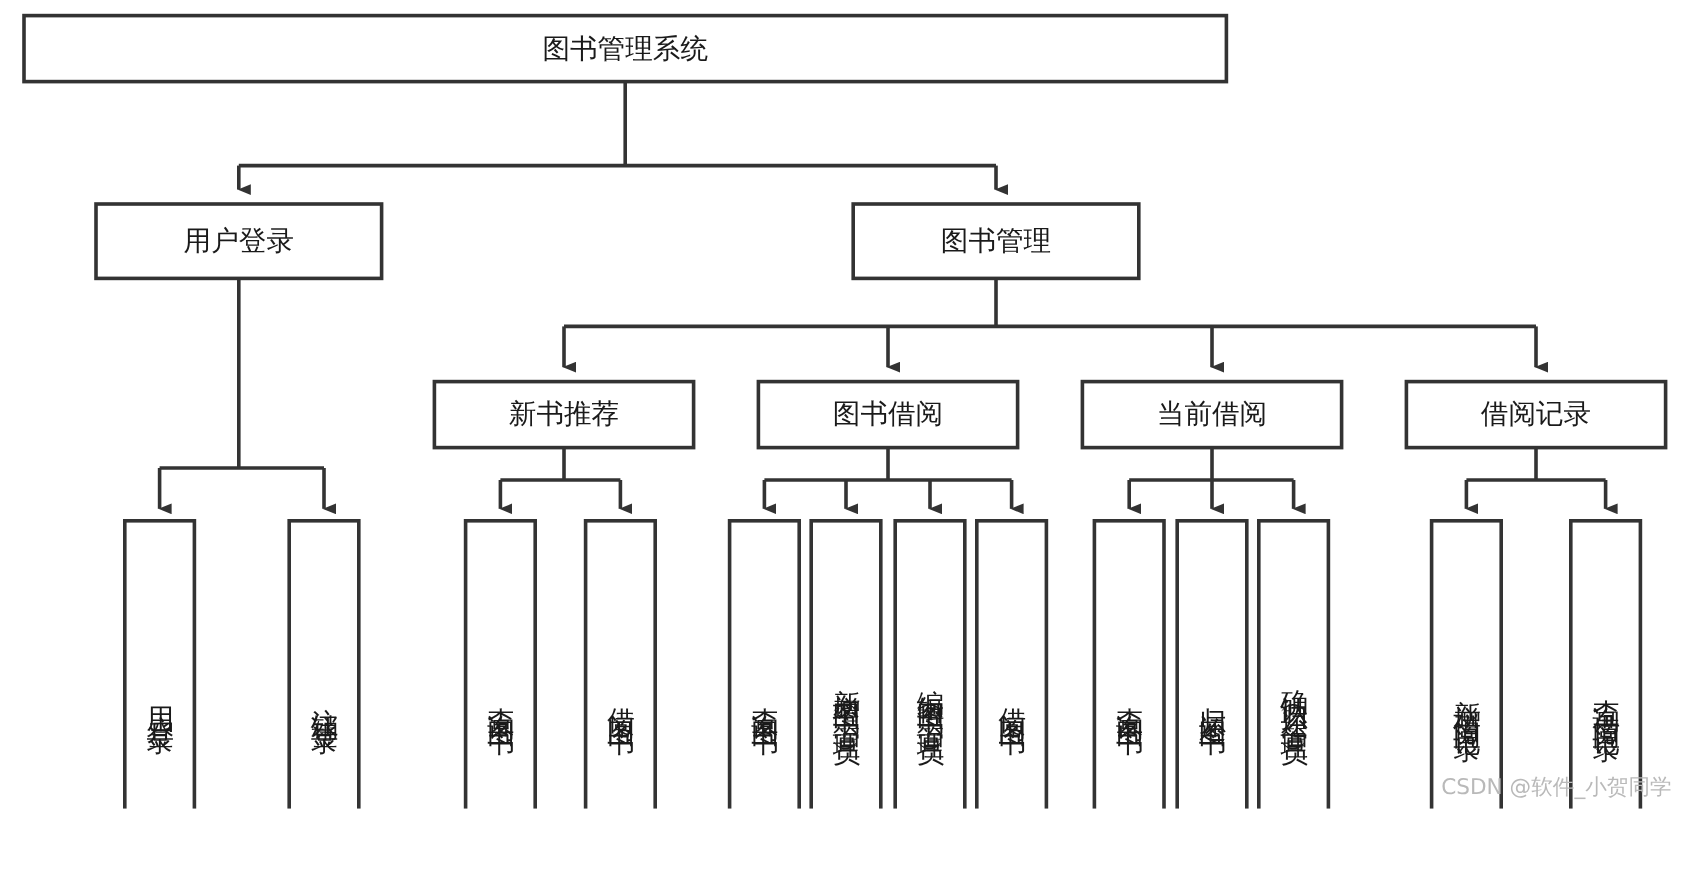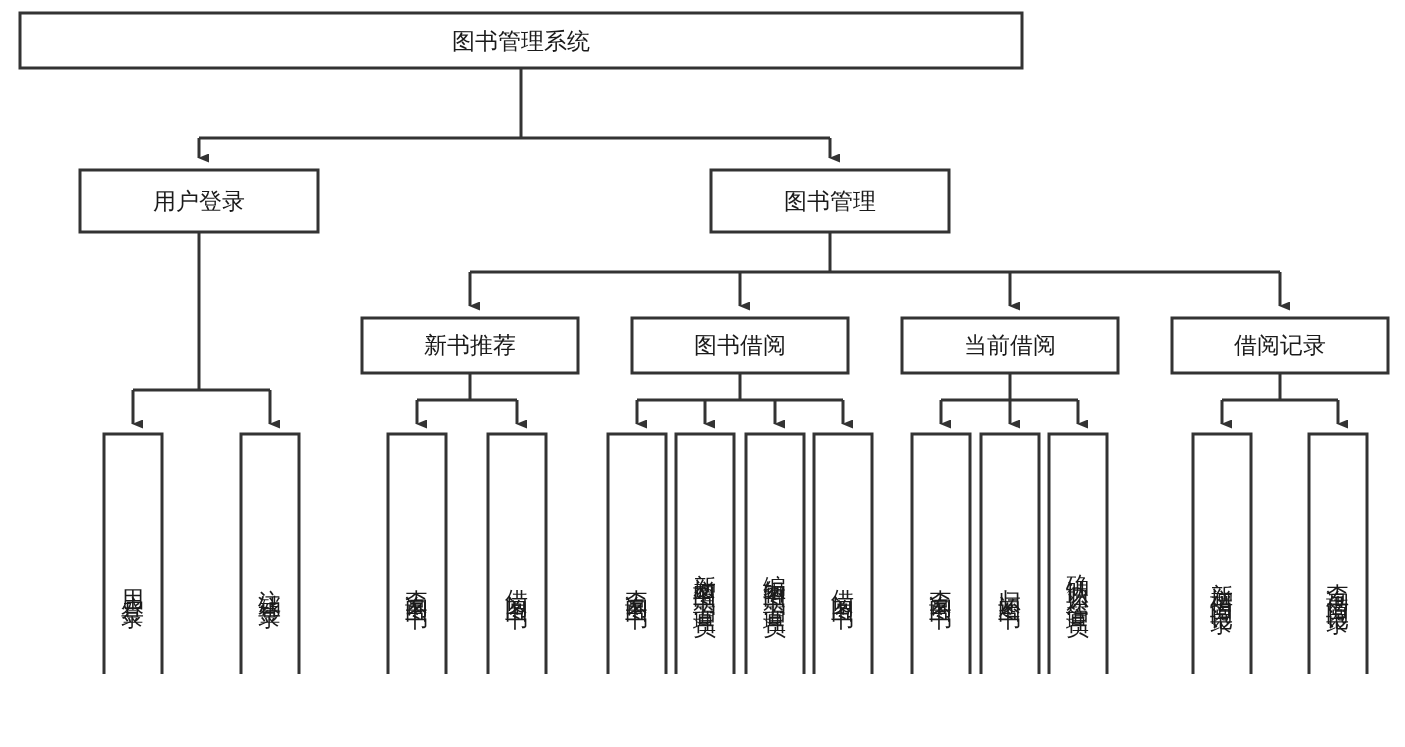--- a/index.html
+++ b/index.html
@@ -209,13 +209,14 @@
     <g>
       <rect class="node-box" x="1193" y="434" width="58" height="299"></rect>
       <text class="node-label-v" x="1222" y="583">新增借阅记录</text>
     </g>
     <g>
       <rect class="node-box" x="1309" y="434" width="58" height="299"></rect>
       <text class="node-label-v" x="1338" y="583">查询借阅记录</text>
     </g>
   </svg>
 
+  <div class="watermark">CSDN @软件_小贺同学</div>
 </div>
 
 </body></html>

